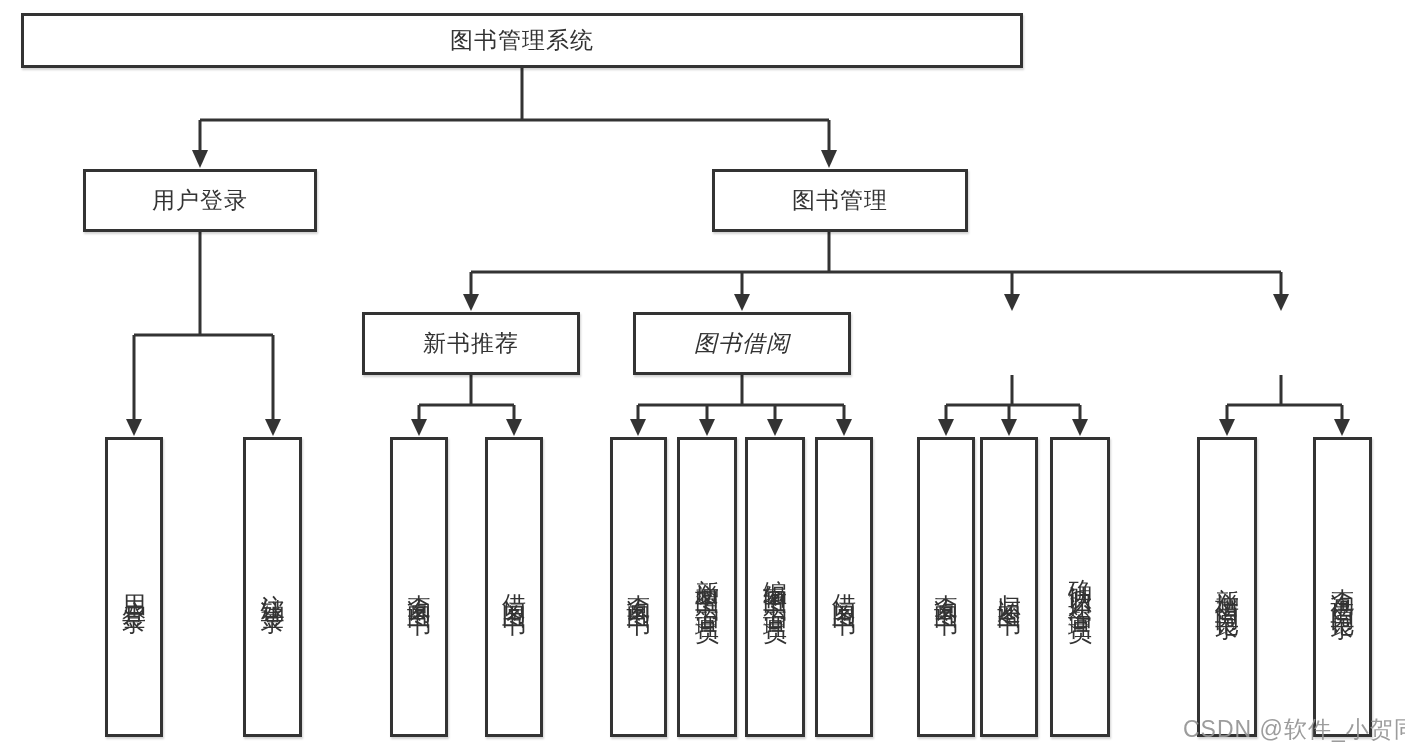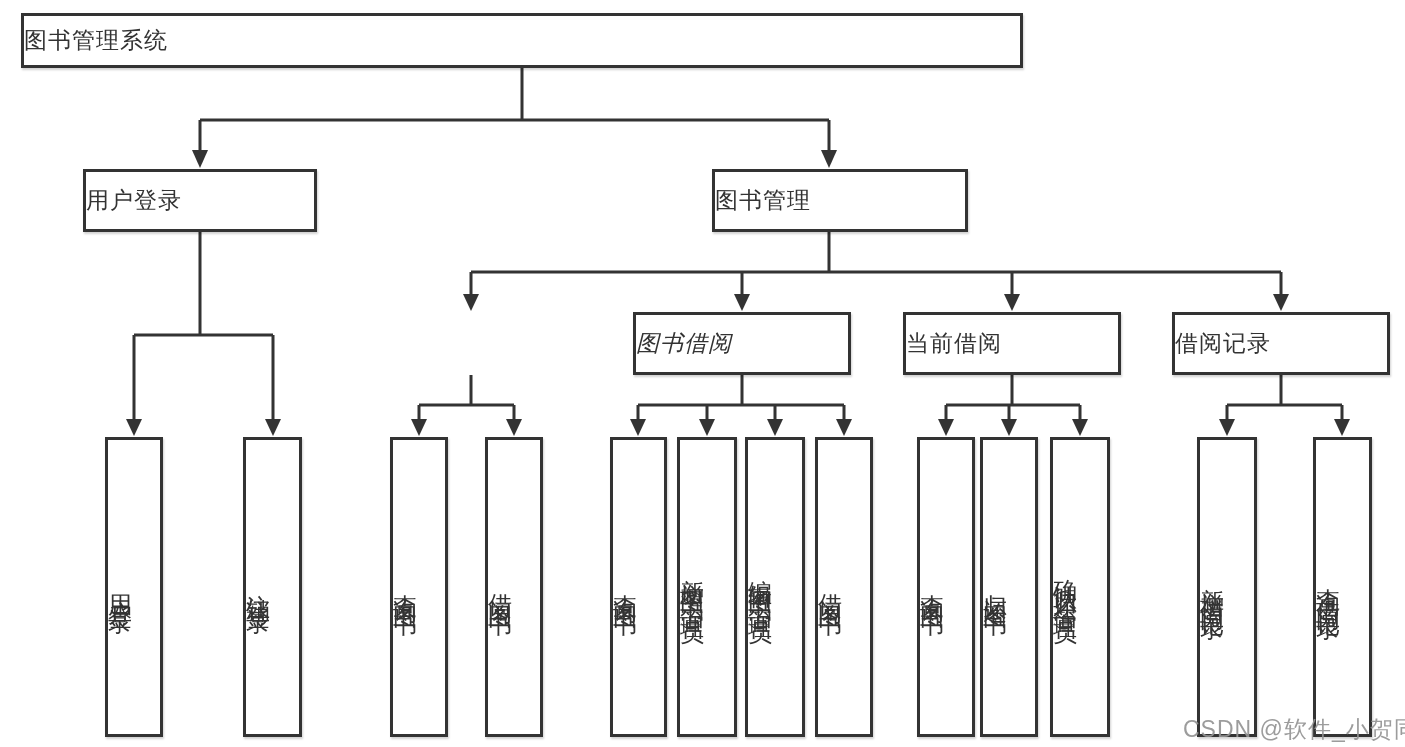--- a/index.html
+++ b/index.html
@@ -32,21 +32,21 @@
     stroke: none;
   }
   .node {
     position: absolute;
     box-sizing: border-box;
     background: #ffffff;
     border: 3px solid #333333;
     box-shadow: 1px 2px 2px rgba(0,0,0,0.18);
     display: flex;
     align-items: center;
-    justify-content: flex-start;
+    justify-content: center;
     color: #333333;
   }
   .hbox {
     height: 63px;
     font-size: 23px;
     letter-spacing: 1px;
   }
   .hbox.root {
     height: 55px;
   }
@@ -118,28 +118,25 @@
     <span>图书管理系统</span>
   </div>
 
   <div class="node hbox" style="left:83px; top:169px; width:234px;">
     <span>用户登录</span>
   </div>
   <div class="node hbox" style="left:712px; top:169px; width:256px;">
     <span>图书管理</span>
   </div>
 
+  <div class="node hbox" style="left:362px; top:312px; width:218px;">
+    <span>新书推荐</span>
+  </div>
   <div class="node hbox" style="left:633px; top:312px; width:218px;font-style:italic;">
     <span>图书借阅</span>
-  </div>
-  <div class="node hbox" style="left:903px; top:312px; width:218px;">
-    <span>当前借阅</span>
-  </div>
-  <div class="node hbox" style="left:1172px; top:312px; width:218px;">
-    <span>借阅记录</span>
   </div>
 
   <div class="node vbox" style="left:105px; width:58px;">
     <span class="vlabel">用户登录</span>
   </div>
   <div class="node vbox" style="left:243px; width:59px;">
     <span class="vlabel">注销登录</span>
   </div>
 
   <div class="node vbox" style="left:390px; width:58px;">

